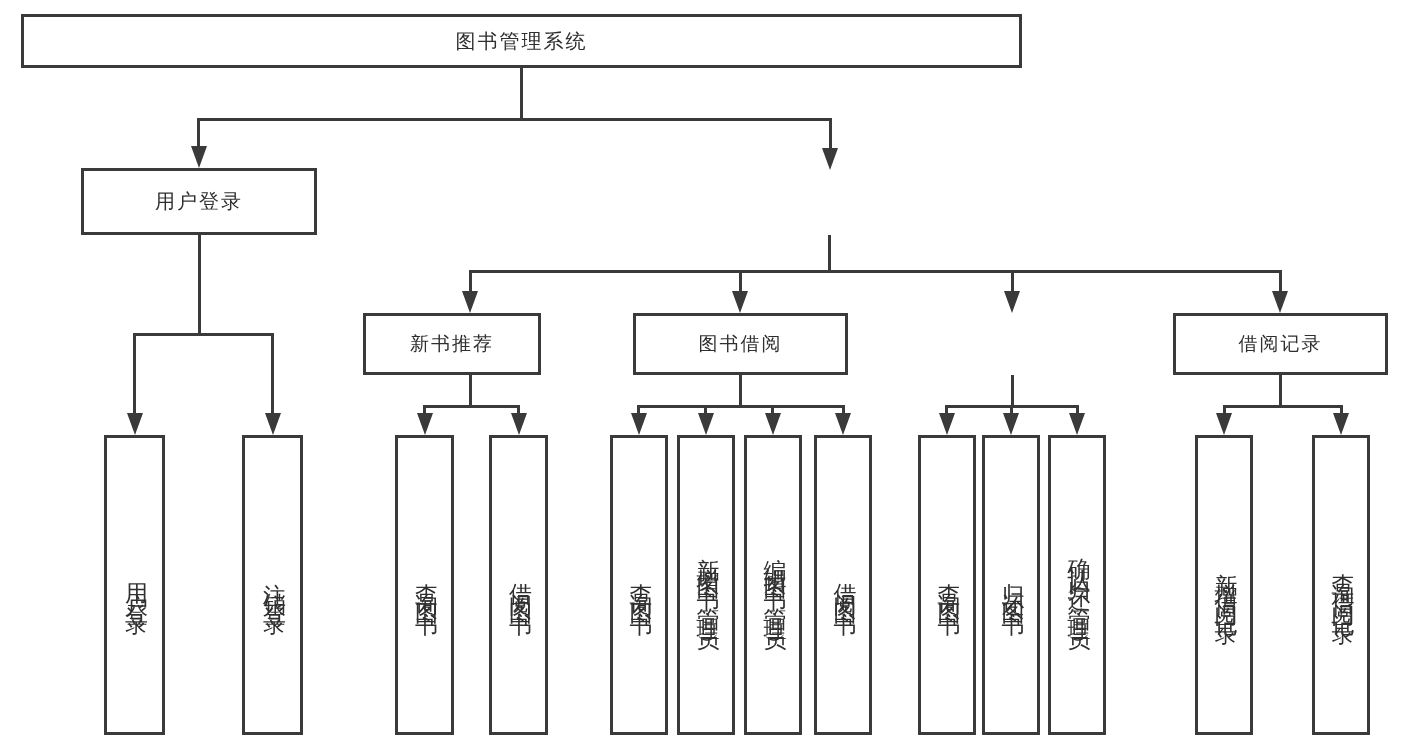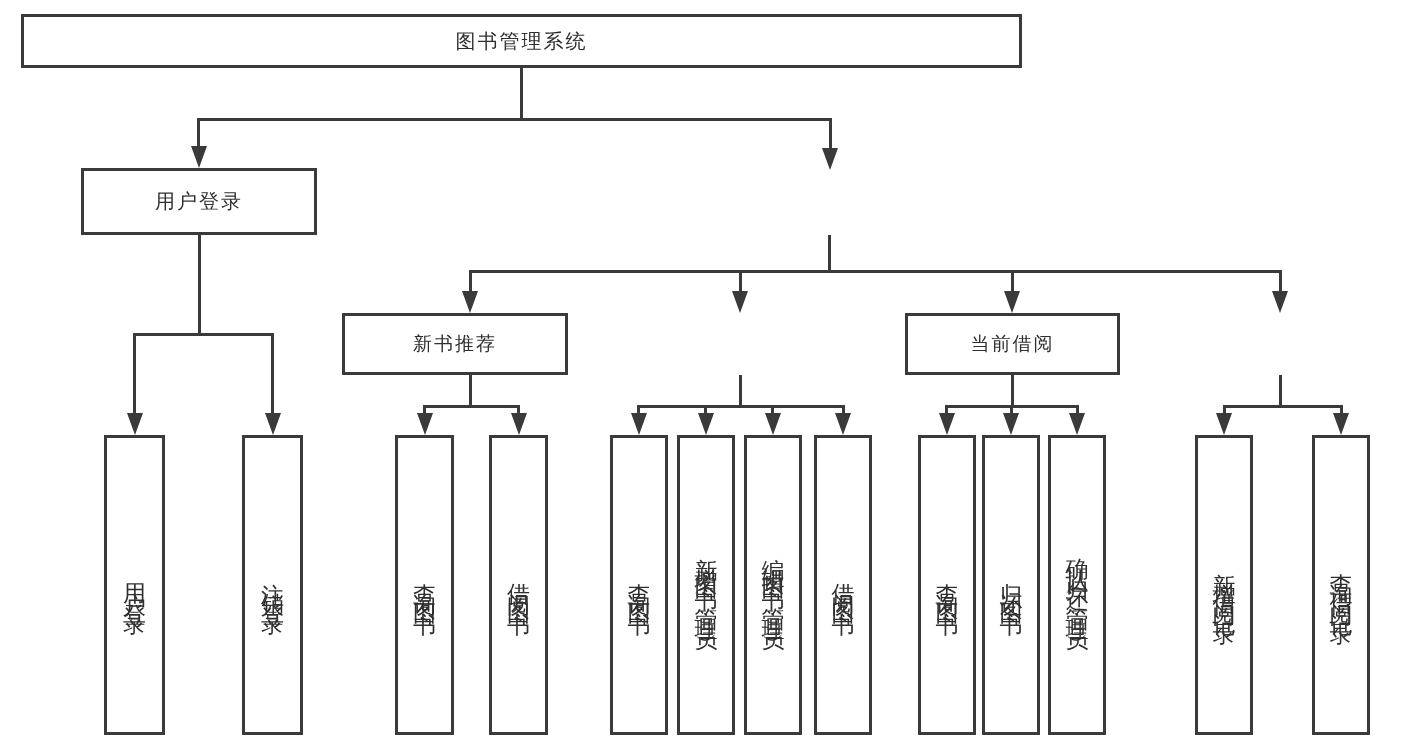--- a/index.html
+++ b/index.html
@@ -1,19 +1,19 @@
 <!DOCTYPE html>
 <html><head>
 <meta charset="utf-8">
 <style>
   html,body { margin:0; padding:0; background:#ffffff; }
   #stage {
     position:relative; width:1405px; height:747px;
     background:#ffffff; overflow:hidden;
-    font-family:Liberation Sans, sans-serif;
+    font-family:Liberation Mono, monospace;
     color:#2f2f2f;
   }
   .box {
     position:absolute; box-sizing:border-box;
     background:#ffffff; border:3px solid #3a3a3a;
     display:flex; align-items:center; justify-content:center;
   }
   .h-label { font-size:20px; letter-spacing:2px; white-space:nowrap; }
   .lvl3 .h-label { font-size:19px; }
   .v-label {
@@ -97,25 +97,28 @@
   <div class="head" style="left:1333px;top:413px"></div>
 
   <div class="box" style="left:21px;top:14px;width:1001px;height:54px">
     <span class="h-label">图书管理系统</span>
   </div>
 
   <div class="box" style="left:81px;top:168px;width:236px;height:67px">
     <span class="h-label">用户登录</span>
   </div>
 
-  <div class="box lvl3" style="left:342px;top:313px;width:226px;height:62px">
+  <div class="box lvl3" style="left:363px;top:313px;width:178px;height:62px">
     <span class="h-label">新书推荐</span>
   </div>
-  <div class="box lvl3" style="left:905px;top:313px;width:215px;height:62px">
-    <span class="h-label">当前借阅</span>
+  <div class="box lvl3" style="left:633px;top:313px;width:215px;height:62px">
+    <span class="h-label">图书借阅</span>
+  </div>
+  <div class="box lvl3" style="left:1173px;top:313px;width:215px;height:62px">
+    <span class="h-label">借阅记录</span>
   </div>
 
   <div class="box" style="left:104px;top:435px;width:61px;height:300px">
     <span class="v-label">用户登录</span>
   </div>
   <div class="box" style="left:242px;top:435px;width:61px;height:300px">
     <span class="v-label">注销登录</span>
   </div>
 
   <div class="box" style="left:395px;top:435px;width:59px;height:300px">

